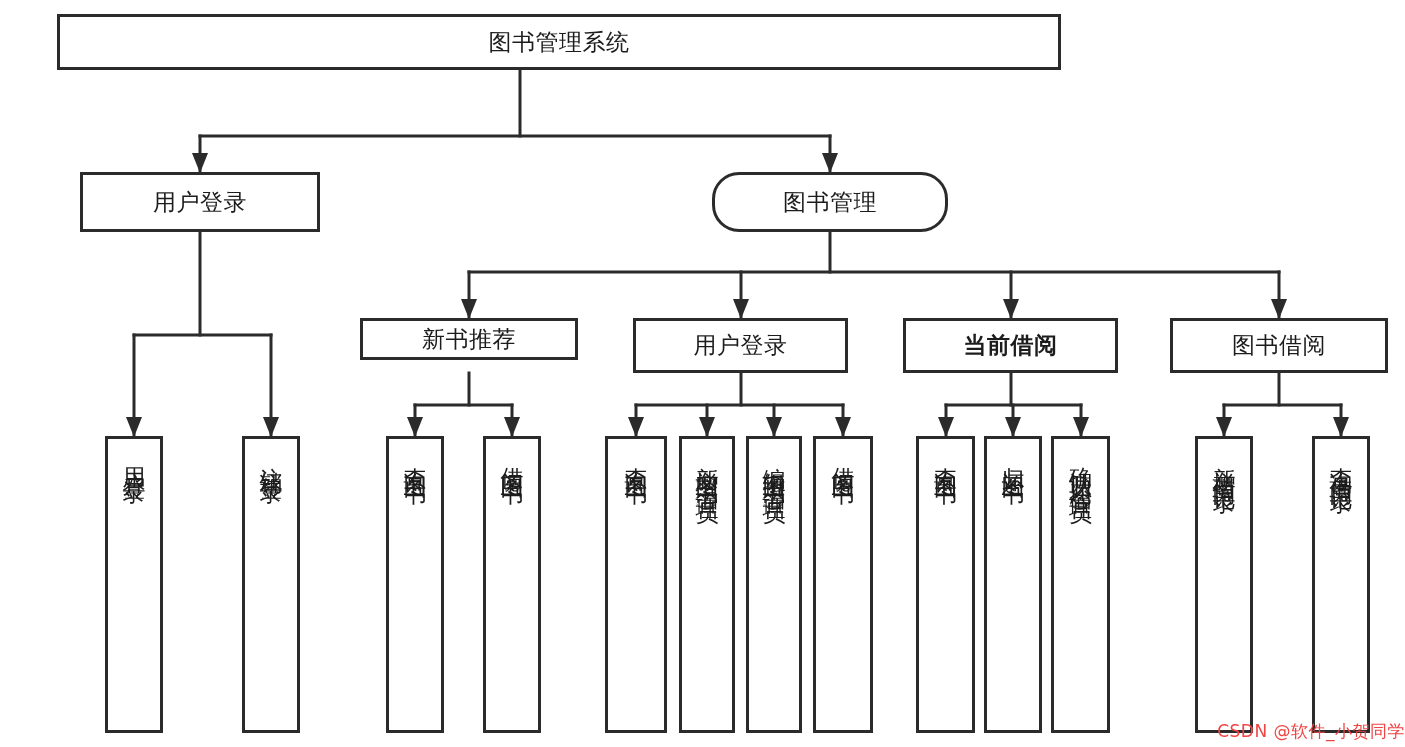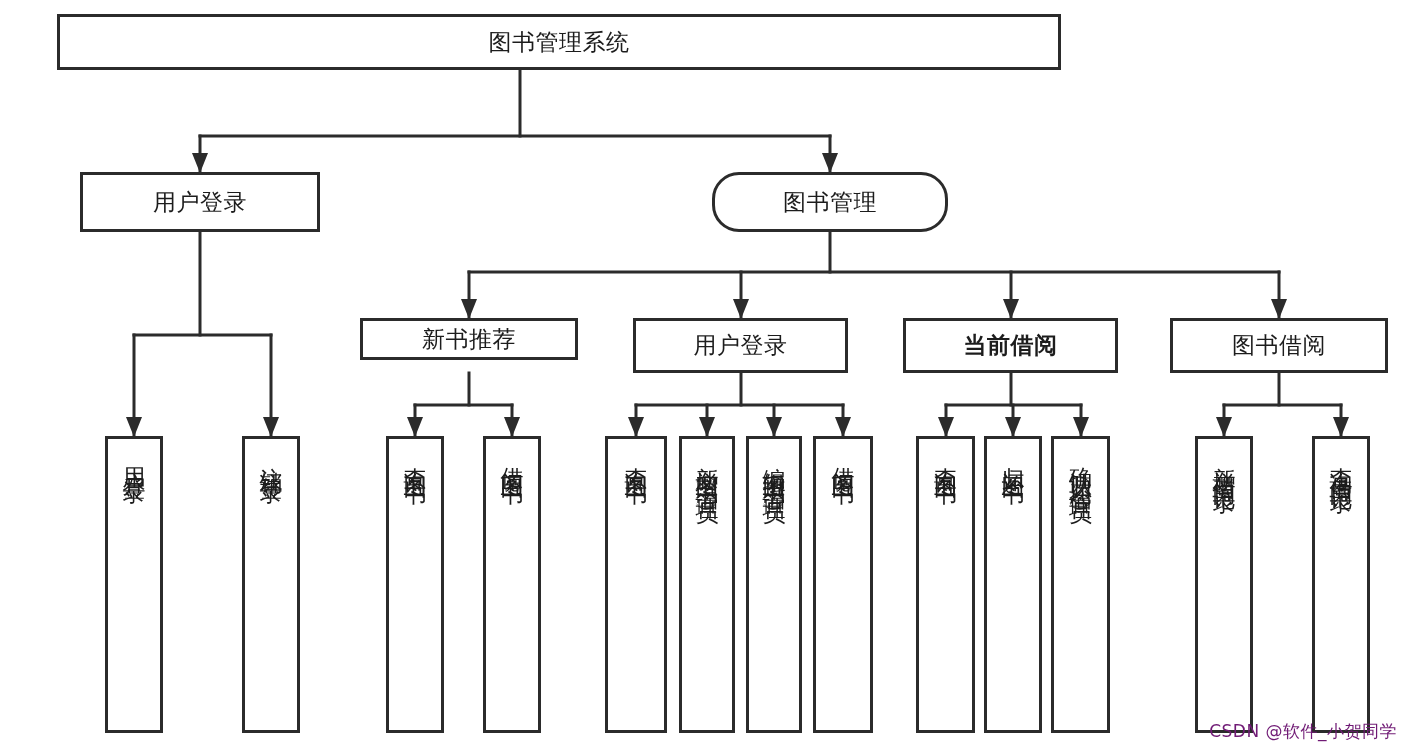--- a/index.html
+++ b/index.html
@@ -56,24 +56,24 @@
     writing-mode: vertical-rl;
     text-orientation: upright;
     font-size: 23px;
     line-height: 1.0;
     letter-spacing: 5px;
     white-space: nowrap;
     display: block;
   }
   .watermark {
     position: absolute;
-    right: 8px;
+    right: 0;
     bottom: 4px;
     font-size: 17px;
-    color: #701a75;
+    color: #ef4444;
     letter-spacing: 0.5px;
     z-index: 5;
     white-space: nowrap;
     margin-left: 24px;
   }
 </style>
 </head>
 <body>
 
 <div id="canvas">

